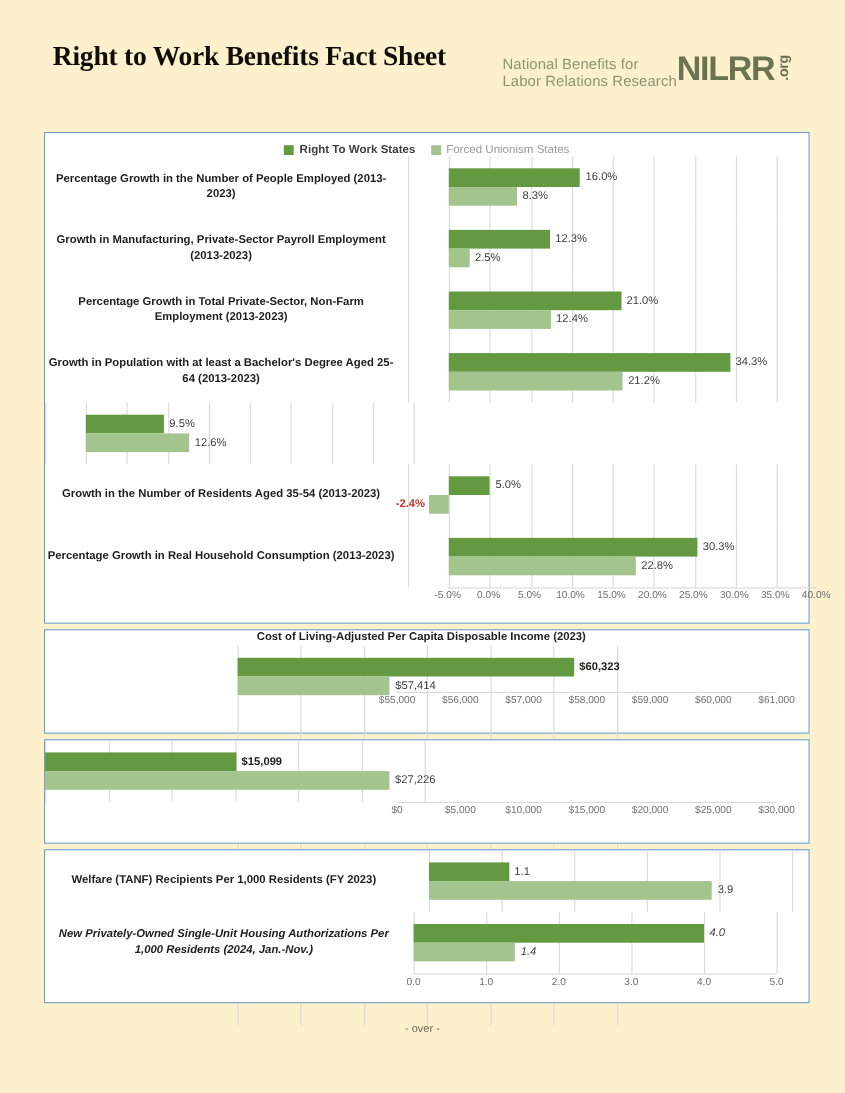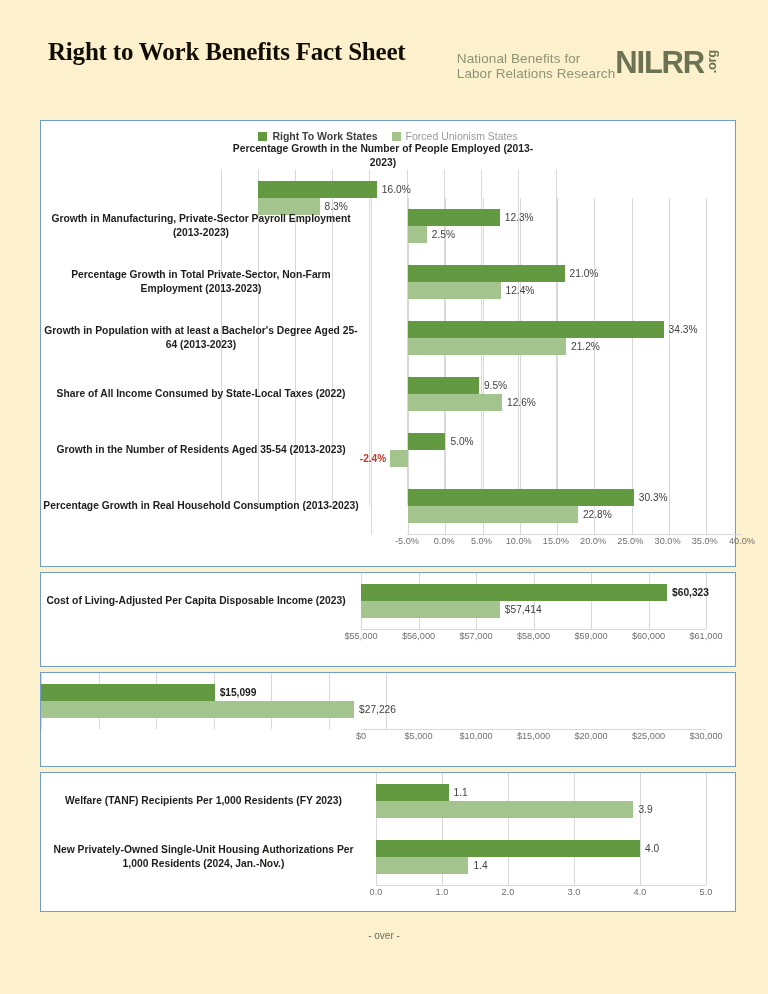--- a/index.html
+++ b/index.html
@@ -95,21 +95,21 @@
         <span class="swatch sw-dark"></span>
         <span class="legend-label-dark">Right To Work States</span>
       </div>
       <div class="legend-entry">
         <span class="swatch sw-light"></span>
         <span class="legend-label-light">Forced Unionism States</span>
       </div>
     </div>
     <div class="chart" id="chart-1">
         <div class="rows">
-          <div class="row" style="height: 56px; flex-direction: column;">
+          <div class="row" style="height: 56px;">
             <div class="cat-label" style="width: 330px;">Percentage Growth in the Number of People Employed (2013-2023)</div>
             <div class="plot" style="width: 335px; flex: 0 0 335px;">
               <div class="gridlines">
                 <div class="gridline" style="left: 0px;"></div>
                 <div class="gridline" style="left: 37.2222px;"></div>
                 <div class="gridline" style="left: 74.4444px;"></div>
                 <div class="gridline" style="left: 111.667px;"></div>
                 <div class="gridline" style="left: 148.889px;"></div>
                 <div class="gridline" style="left: 186.111px;"></div>
                 <div class="gridline" style="left: 223.333px;"></div>
@@ -188,21 +188,20 @@
               </div>
               <div class="bars">
                 <div class="bar dark" style="left: 37.2222px; width: 255.344px; top: 11px;"></div>
                 <div class="vlabel" style="top: 11px; left: 297.567px;">34.3%</div>
                 <div class="bar light" style="left: 37.2222px; width: 157.822px; top: 28px;"></div>
                 <div class="vlabel" style="top: 28px; left: 200.044px;">21.2%</div>
               </div>
             </div>
           </div>
           <div class="row" style="height: 56px;">
-            <div class="cat-label" style="width: 330px;">Share of All Income Consumed by State-Local Taxes (2022)</div>
             <div class="plot" style="width: 335px; flex: 0 0 335px;">
               <div class="gridlines">
                 <div class="gridline" style="left: 0px;"></div>
                 <div class="gridline" style="left: 37.2222px;"></div>
                 <div class="gridline" style="left: 74.4444px;"></div>
                 <div class="gridline" style="left: 111.667px;"></div>
                 <div class="gridline" style="left: 148.889px;"></div>
                 <div class="gridline" style="left: 186.111px;"></div>
                 <div class="gridline" style="left: 223.333px;"></div>
                 <div class="gridline" style="left: 260.556px;"></div>
@@ -279,21 +278,21 @@
             <div class="tick" style="left: 297.778px;">35.0%</div>
             <div class="tick" style="left: 335px;">40.0%</div>
           </div>
         </div>
       </div>
   </div>
 
   <div class="panel" id="panel-2">
     <div class="chart" id="chart-2">
         <div class="rows">
-          <div class="row" style="height: 56px;">
+          <div class="row" style="height: 56px; flex-direction: column;">
             <div class="cat-label" style="width: 320px;">Cost of Living-Adjusted Per Capita Disposable Income (2023)</div>
             <div class="plot" style="width: 345px; flex: 0 0 345px;">
               <div class="gridlines">
                 <div class="gridline" style="left: 0px;"></div>
                 <div class="gridline" style="left: 57.5px;"></div>
                 <div class="gridline" style="left: 115px;"></div>
                 <div class="gridline" style="left: 172.5px;"></div>
                 <div class="gridline" style="left: 230px;"></div>
                 <div class="gridline" style="left: 287.5px;"></div>
                 <div class="gridline" style="left: 345px;"></div>
@@ -358,40 +357,40 @@
             <div class="tick" style="left: 287.5px;">$25,000</div>
             <div class="tick" style="left: 345px;">$30,000</div>
           </div>
         </div>
       </div>
   </div>
 
   <div class="panel" id="panel-4">
     <div class="chart" id="chart-4">
         <div class="rows">
-          <div class="row" style="height: 56px;">
+          <div class="row" style="height: 56px; gap: 14px;">
             <div class="cat-label" style="width: 335px;">Welfare (TANF) Recipients Per 1,000 Residents (FY 2023)</div>
             <div class="plot" style="width: 330px; flex: 0 0 330px;">
               <div class="gridlines">
                 <div class="gridline" style="left: 0px;"></div>
                 <div class="gridline" style="left: 66px;"></div>
                 <div class="gridline" style="left: 132px;"></div>
                 <div class="gridline" style="left: 198px;"></div>
                 <div class="gridline" style="left: 264px;"></div>
                 <div class="gridline" style="left: 330px;"></div>
               </div>
               <div class="bars">
                 <div class="bar dark" style="left: 0px; width: 72.6px; top: 11px;"></div>
                 <div class="vlabel" style="top: 11px; left: 77.6px;">1.1</div>
                 <div class="bar light" style="left: 0px; width: 257.4px; top: 28px;"></div>
                 <div class="vlabel" style="top: 28px; left: 262.4px;">3.9</div>
               </div>
             </div>
           </div>
-          <div class="row" style="height: 56px;">
+          <div class="row" style="height: 56px; font-style: italic;">
             <div class="cat-label" style="width: 335px;">New Privately-Owned Single-Unit Housing Authorizations Per 1,000 Residents (2024, Jan.-Nov.)</div>
             <div class="plot" style="width: 330px; flex: 0 0 330px;">
               <div class="gridlines">
                 <div class="gridline" style="left: 0px;"></div>
                 <div class="gridline" style="left: 66px;"></div>
                 <div class="gridline" style="left: 132px;"></div>
                 <div class="gridline" style="left: 198px;"></div>
                 <div class="gridline" style="left: 264px;"></div>
                 <div class="gridline" style="left: 330px;"></div>
               </div>

